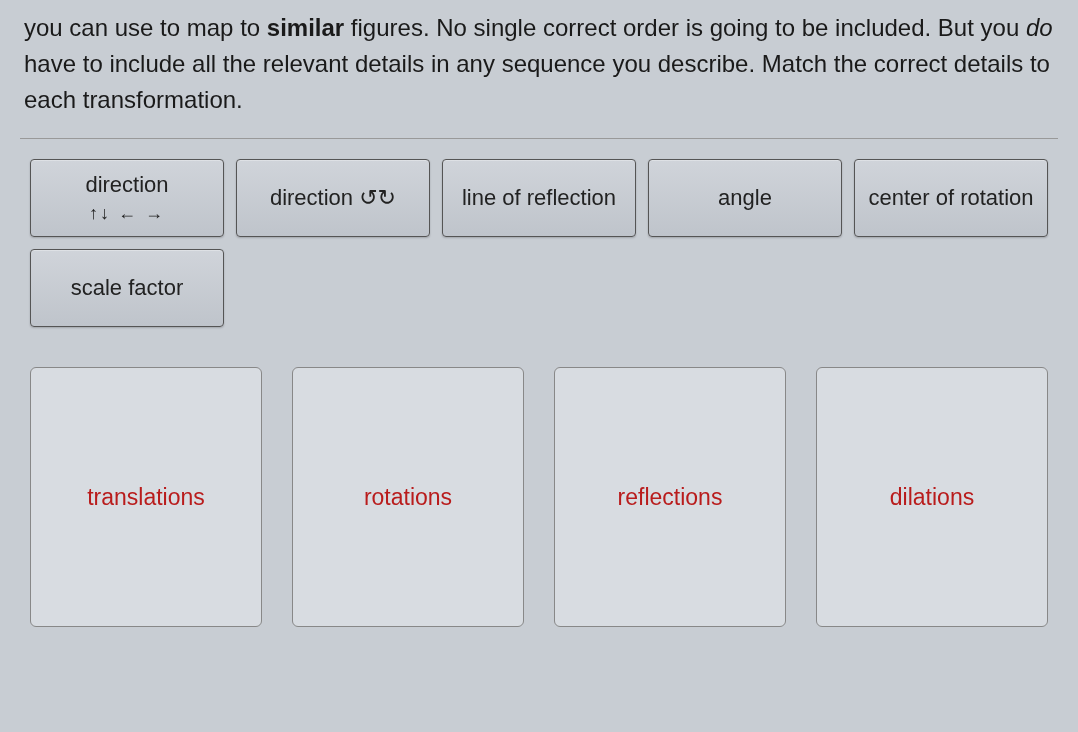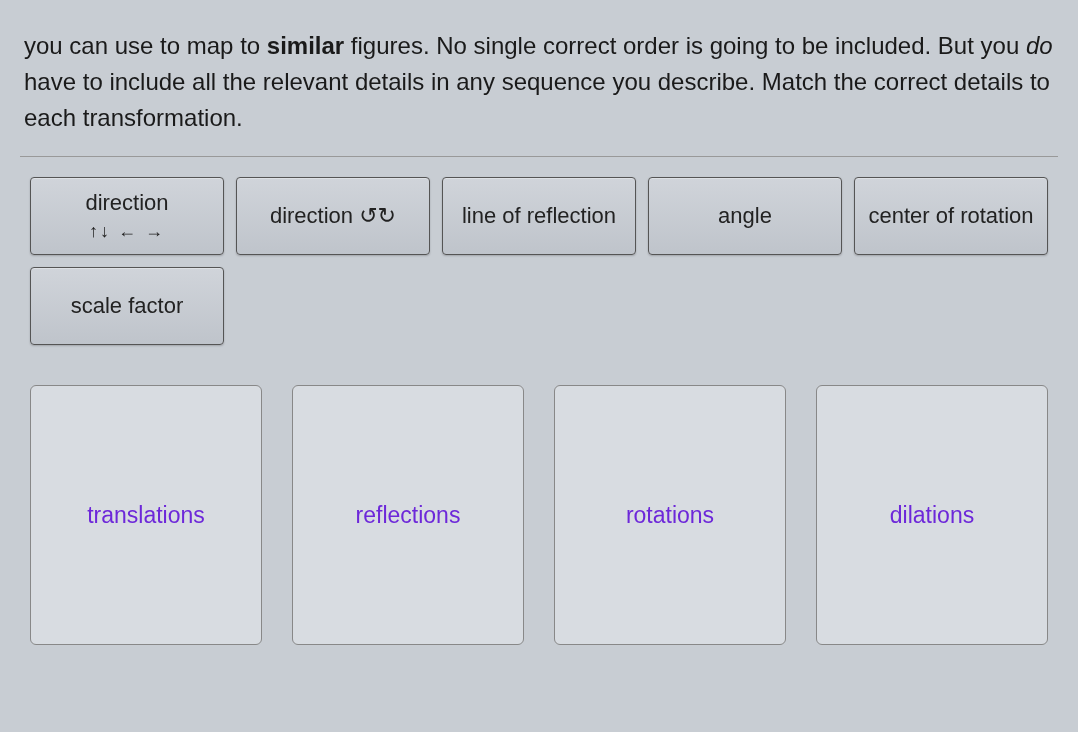--- a/index.html
+++ b/index.html
@@ -9,21 +9,21 @@
     }
     body {
       font-family: 'Segoe UI', Arial, sans-serif;
       background: #c8cdd3;
       width: 1078px;
       height: 732px;
       overflow: hidden;
       color: #2a2a2a;
     }
     .container {
-      padding: 28px 20px;
+      padding: 10px 20px;
     }
     .instructions {
       font-size: 24px;
       line-height: 1.5;
       color: #1a1a1a;
       margin-bottom: 20px;
       padding: 0 4px;
     }
     .instructions .bold {
       font-weight: 700;
@@ -77,21 +77,21 @@
       border-radius: 6px;
       min-height: 260px;
       display: flex;
       flex-direction: column;
       align-items: center;
       justify-content: center;
       position: relative;
     }
     .dropzone-label {
       font-size: 23px;
-      color: #6d28d9;
+      color: #b91c1c;
       position: absolute;
       top: 50%;
       left: 50%;
       transform: translate(-50%, -50%);
     }
   </style>
 </head>
 <body>
 
 <div class="container">
@@ -122,23 +122,23 @@
     <div class="tile">
       <span>scale factor</span>
     </div>
   </div>
 
   <div class="dropzones">
     <div class="dropzone">
       <span class="dropzone-label">translations</span>
     </div>
     <div class="dropzone">
-      <span class="dropzone-label">reflections</span>
+      <span class="dropzone-label">rotations</span>
     </div>
     <div class="dropzone">
-      <span class="dropzone-label">rotations</span>
+      <span class="dropzone-label">reflections</span>
     </div>
     <div class="dropzone">
       <span class="dropzone-label">dilations</span>
     </div>
   </div>
 
 </div>
 
 </body></html>

